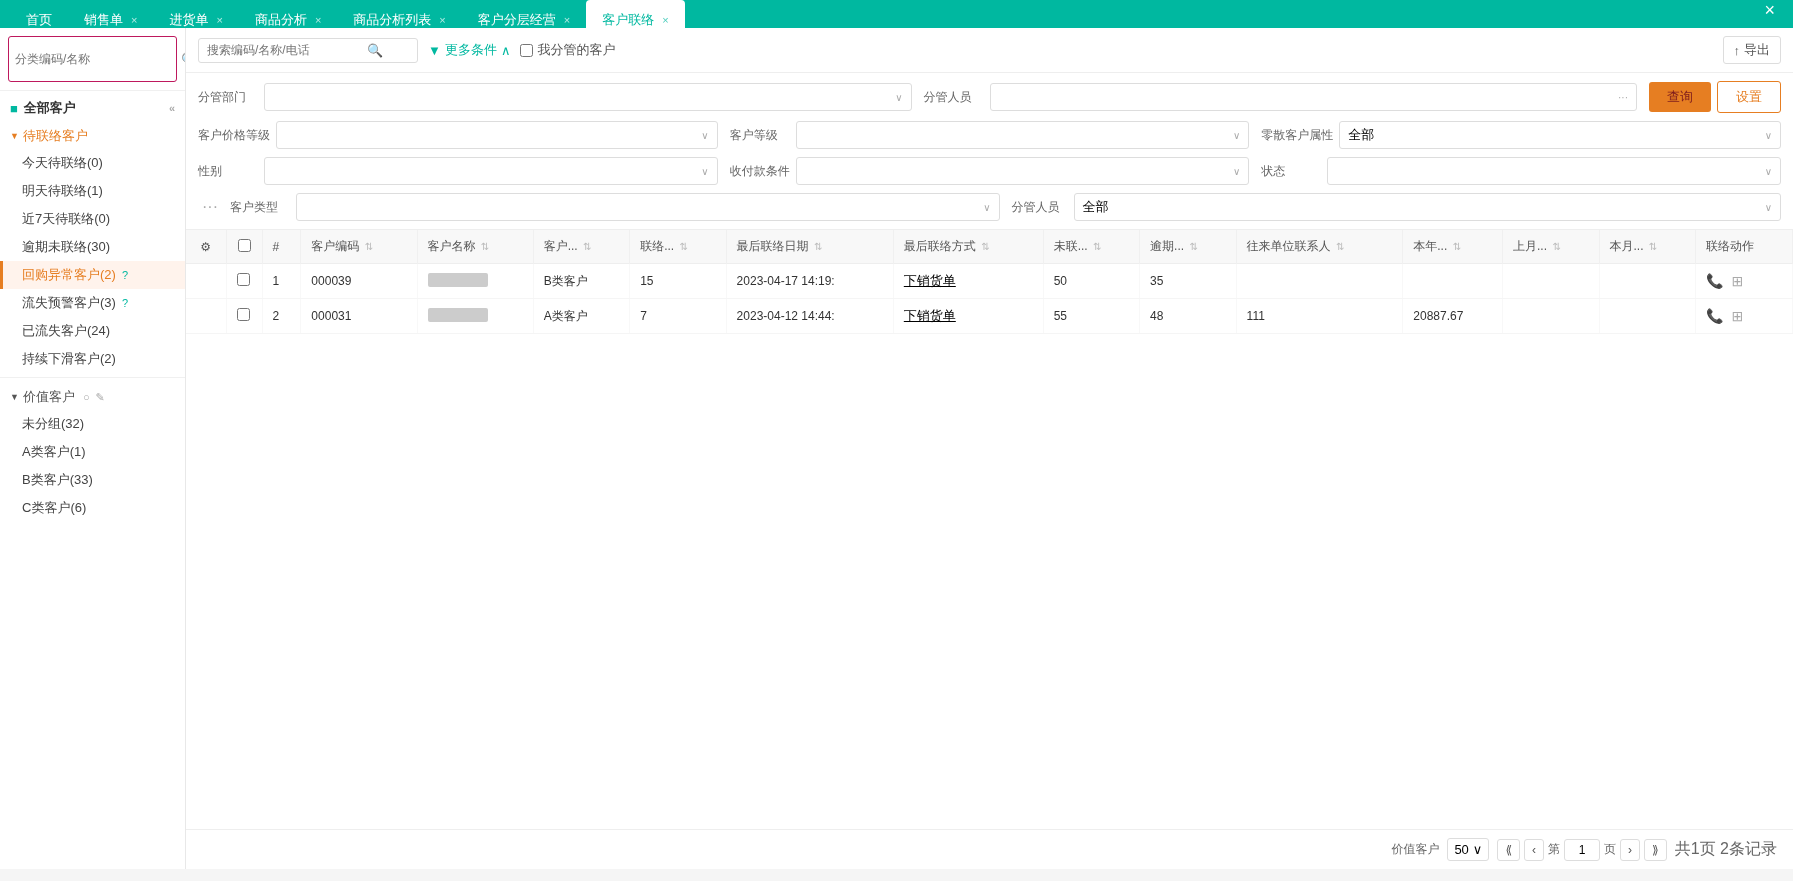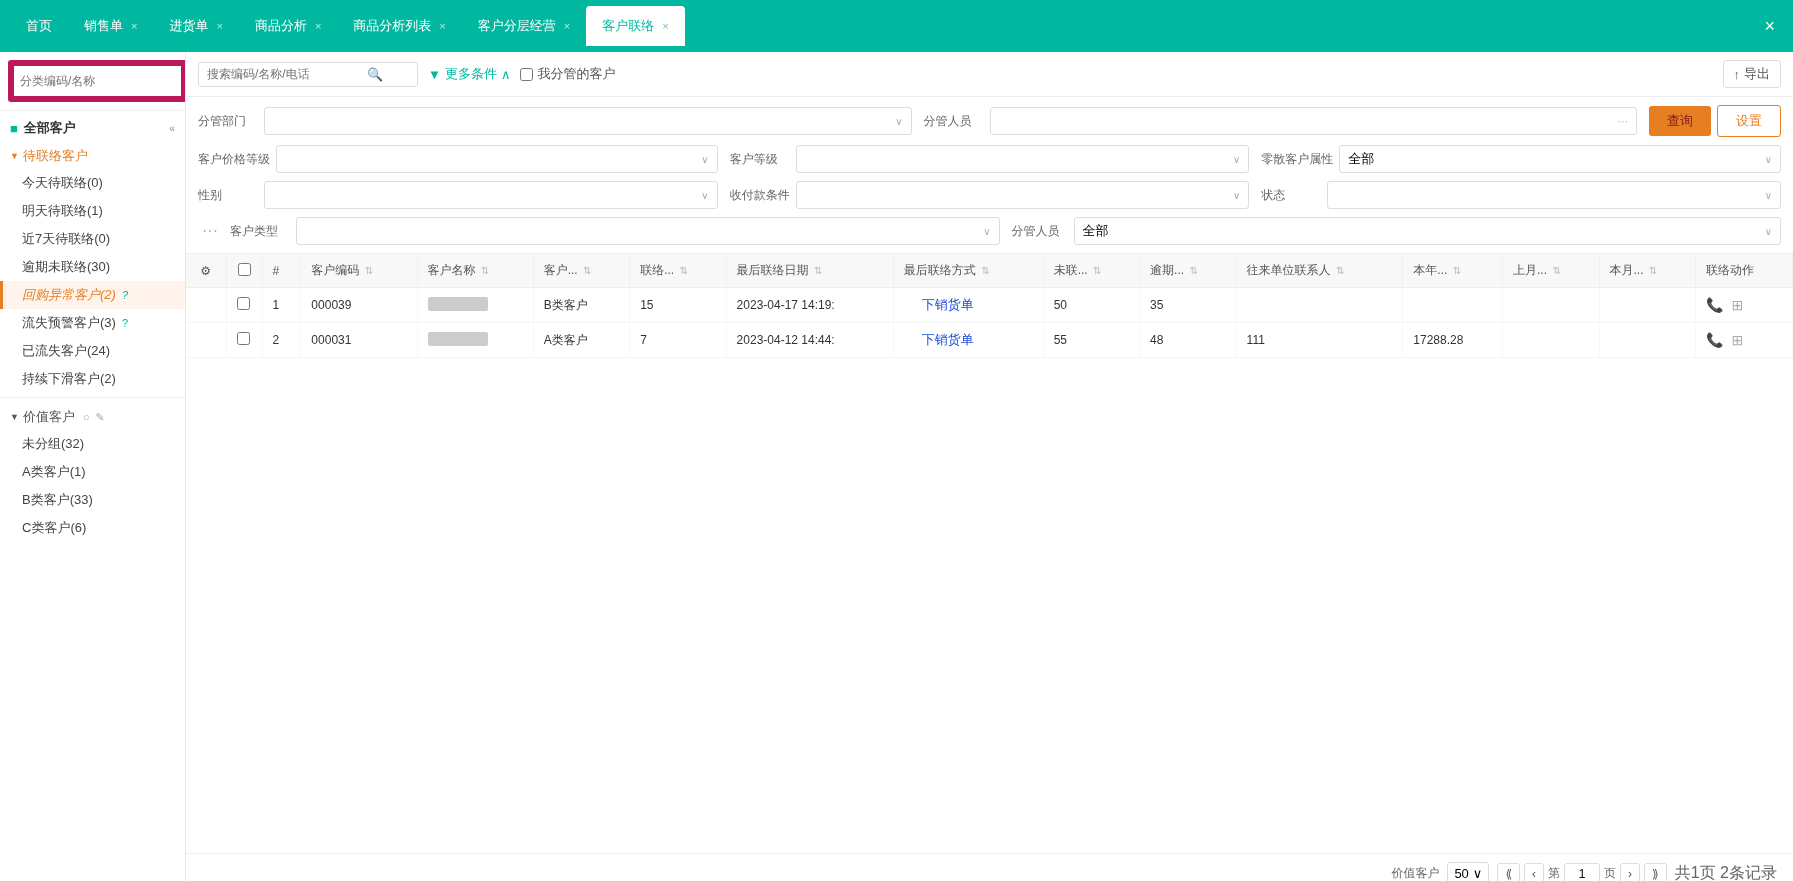--- a/index.html
+++ b/index.html
@@ -1,32 +1,32 @@
 <!DOCTYPE html>
 <html><head>
   <meta charset="utf-8">
   <style>
     * { box-sizing: border-box; margin: 0; padding: 0; font-family: "Microsoft YaHei", Arial, sans-serif; font-size: 13px; }
     body { background: #f5f5f5; width: 1793px; min-height: 881px; overflow: hidden; }
 
     
-    .top-nav { display: flex; align-items: center; background: #00b8a0; height: 52px; padding: 0 10px; gap: 0; }
+    .top-nav { display: flex; align-items: flex-start; background: #00b8a0; height: 28px; padding: 0 10px; gap: 0; }
     .nav-tab { color: #fff; padding: 0 16px; height: 40px; display: flex; align-items: center; cursor: pointer; font-size: 13px; gap: 4px; white-space: nowrap; }
     .nav-tab.active { background: #fff; color: #00b8a0; border-radius: 4px 4px 0 0; }
     .nav-tab .close-x { margin-left: 4px; font-size: 11px; opacity: 0.7; }
     .nav-spacer { flex: 1; }
     .nav-close { color: #fff; font-size: 18px; cursor: pointer; padding: 0 8px; }
 
     
     .main-layout { display: flex; height: calc(881px - 40px); }
 
     
     .sidebar { width: 186px; background: #fff; border-right: 1px solid #e8e8e8; display: flex; flex-direction: column; overflow: hidden; flex-shrink: 0; }
     .sidebar-search { padding: 8px; display: flex; align-items: center; border-bottom: 1px solid #f0f0f0; }
-    .sidebar-search input { flex: 1; border: 6px solid #be185d; border-radius: 3px; padding: 8px 6px; font-size: 12px; outline: none; }
+    .sidebar-search input { flex: 1; border: 1px solid #be185d; border-radius: 3px; padding: 15px 6px; font-size: 12px; outline: none; }
     .sidebar-search .search-btn { margin-left: 4px; color: #aaa; cursor: pointer; }
     .sidebar-section { padding: 8px 10px 4px; display: flex; align-items: center; gap: 6px; font-weight: bold; color: #333; }
     .sidebar-section .expand-btn { margin-left: auto; color: #aaa; font-size: 11px; cursor: pointer; }
     .sidebar-group-header { padding: 6px 10px 4px; color: #e67e22; font-size: 12px; display: flex; align-items: center; gap: 4px; cursor: pointer; }
     .sidebar-group-header .triangle { font-size: 9px; }
     .sidebar-item { padding: 5px 10px 5px 22px; color: #444; font-size: 12px; cursor: pointer; display: flex; align-items: center; gap: 4px; }
     .sidebar-item.active-item { background: #fff3ec; color: #e67e22; border-left: 3px solid #e67e22; padding-left: 19px; }
     .sidebar-divider { height: 1px; background: #f0f0f0; margin: 4px 0; }
     .sidebar-group2 { padding: 6px 10px 4px; color: #555; font-size: 12px; display: flex; align-items: center; gap: 4px; cursor: pointer; }
     .sidebar-group2 .triangle2 { font-size: 9px; }
@@ -63,21 +63,21 @@
     
     .table-area { flex: 1; overflow: auto; background: #fff; margin: 0; }
     table { width: 100%; border-collapse: collapse; min-width: 900px; }
     thead tr { background: #f8f8f8; border-bottom: 1px solid #eee; }
     th { padding: 8px 10px; text-align: left; font-size: 12px; color: #555; font-weight: normal; white-space: nowrap; border-right: 1px solid #f0f0f0; position: relative; }
     th .sort-icon { color: #bbb; font-size: 10px; margin-left: 2px; }
     th:first-child { width: 40px; text-align: center; }
     td { padding: 8px 10px; border-bottom: 1px solid #f5f5f5; font-size: 12px; color: #333; white-space: nowrap; border-right: 1px solid #f8f8f8; }
     td:first-child { text-align: center; color: #999; }
     .customer-name-blur { background: #ccc; width: 60px; height: 14px; border-radius: 2px; display: inline-block; }
-    .link-text { color: #1d4ed8; cursor: pointer; margin-left: 18px; }
+    .link-text { color: #000000; text-decoration: underline; cursor: pointer; }
     .action-icons { display: flex; gap: 8px; align-items: center; }
     .action-icon { color: #aaa; cursor: pointer; font-size: 14px; }
     .gear-col { width: 36px; text-align: center; }
     .checkbox-col { width: 36px; text-align: center; }
 
     
     .pagination { background: #fff; border-top: 1px solid #eee; padding: 8px 16px; display: flex; align-items: center; justify-content: flex-end; gap: 8px; }
     .page-size-label { color: #666; font-size: 12px; }
     .page-size-select { border: 1px solid #ddd; border-radius: 3px; padding: 3px 6px; font-size: 12px; display: flex; align-items: center; gap: 4px; cursor: pointer; }
     .page-nav { display: flex; align-items: center; gap: 4px; }
@@ -151,21 +151,21 @@
     <div class="sidebar-item">
       <span>明天待联络(1)</span>
     </div>
     <div class="sidebar-item">
       <span>近7天待联络(0)</span>
     </div>
     <div class="sidebar-item">
       <span>逾期未联络(30)</span>
     </div>
 
-    <div style="position:relative;font-style:italic;">
+    <div style="position:relative;">
       <div class="sidebar-item active-item" style="position:relative;">
         <span>回购异常客户(2)</span>
         <span style="color:#00b8a0; font-size:11px; margin-left:2px; cursor:pointer;">?</span>
       </div>
 
     </div>
 
     <div class="sidebar-item">
       <span>流失预警客户(3)</span>
       <span style="color:#00b8a0; font-size:11px; margin-left:2px;">?</span>
@@ -378,21 +378,21 @@
             </td>
             <td>A类客户</td>
             <td>7</td>
             <td>2023-04-12 14:44:</td>
             <td>
               <span class="link-text">下销货单</span>
             </td>
             <td>55</td>
             <td>48</td>
             <td>111</td>
-            <td>17288.28</td>
+            <td>20887.67</td>
             <td></td>
             <td></td>
             <td>
               <div class="action-icons">
                 <span class="action-icon">📞</span>
                 <span class="action-icon">⊞</span>
               </div>
             </td>
           </tr>
         </tbody>

